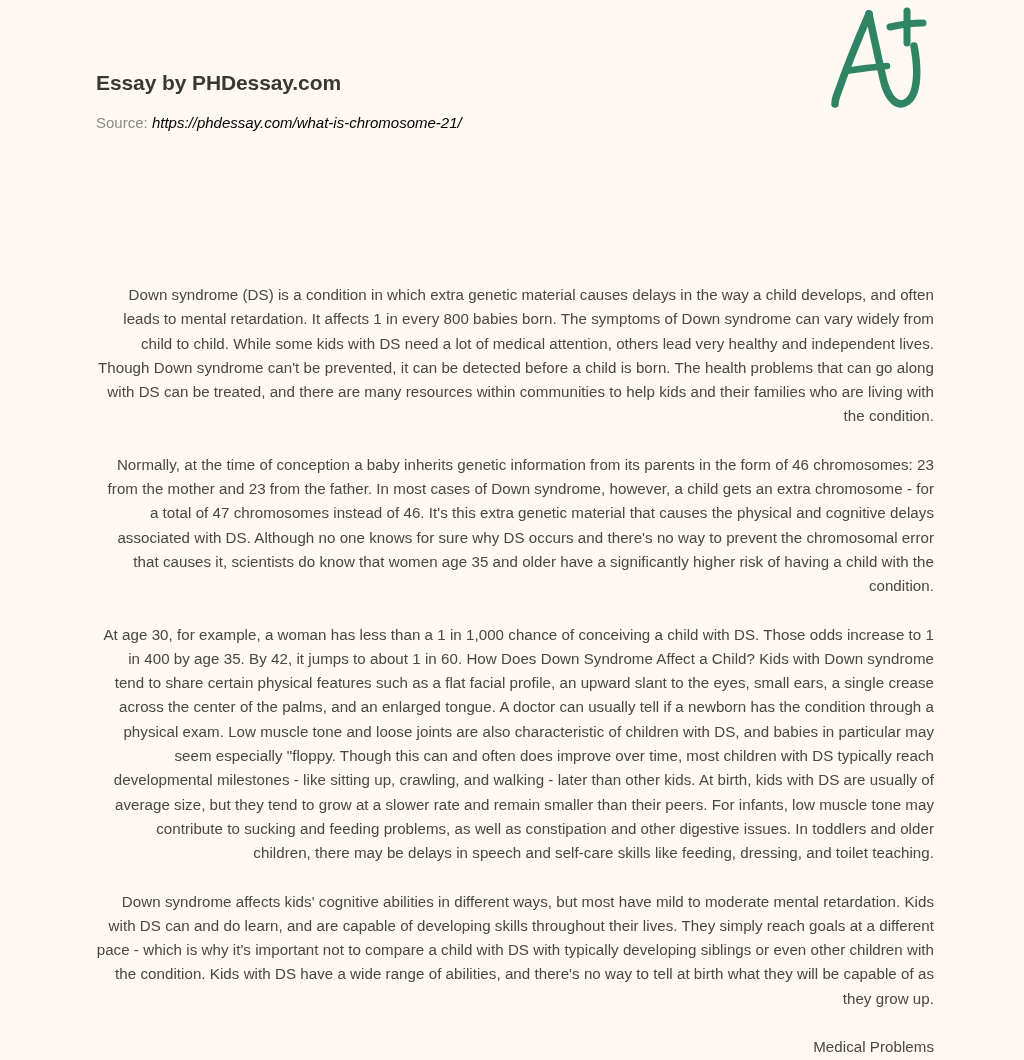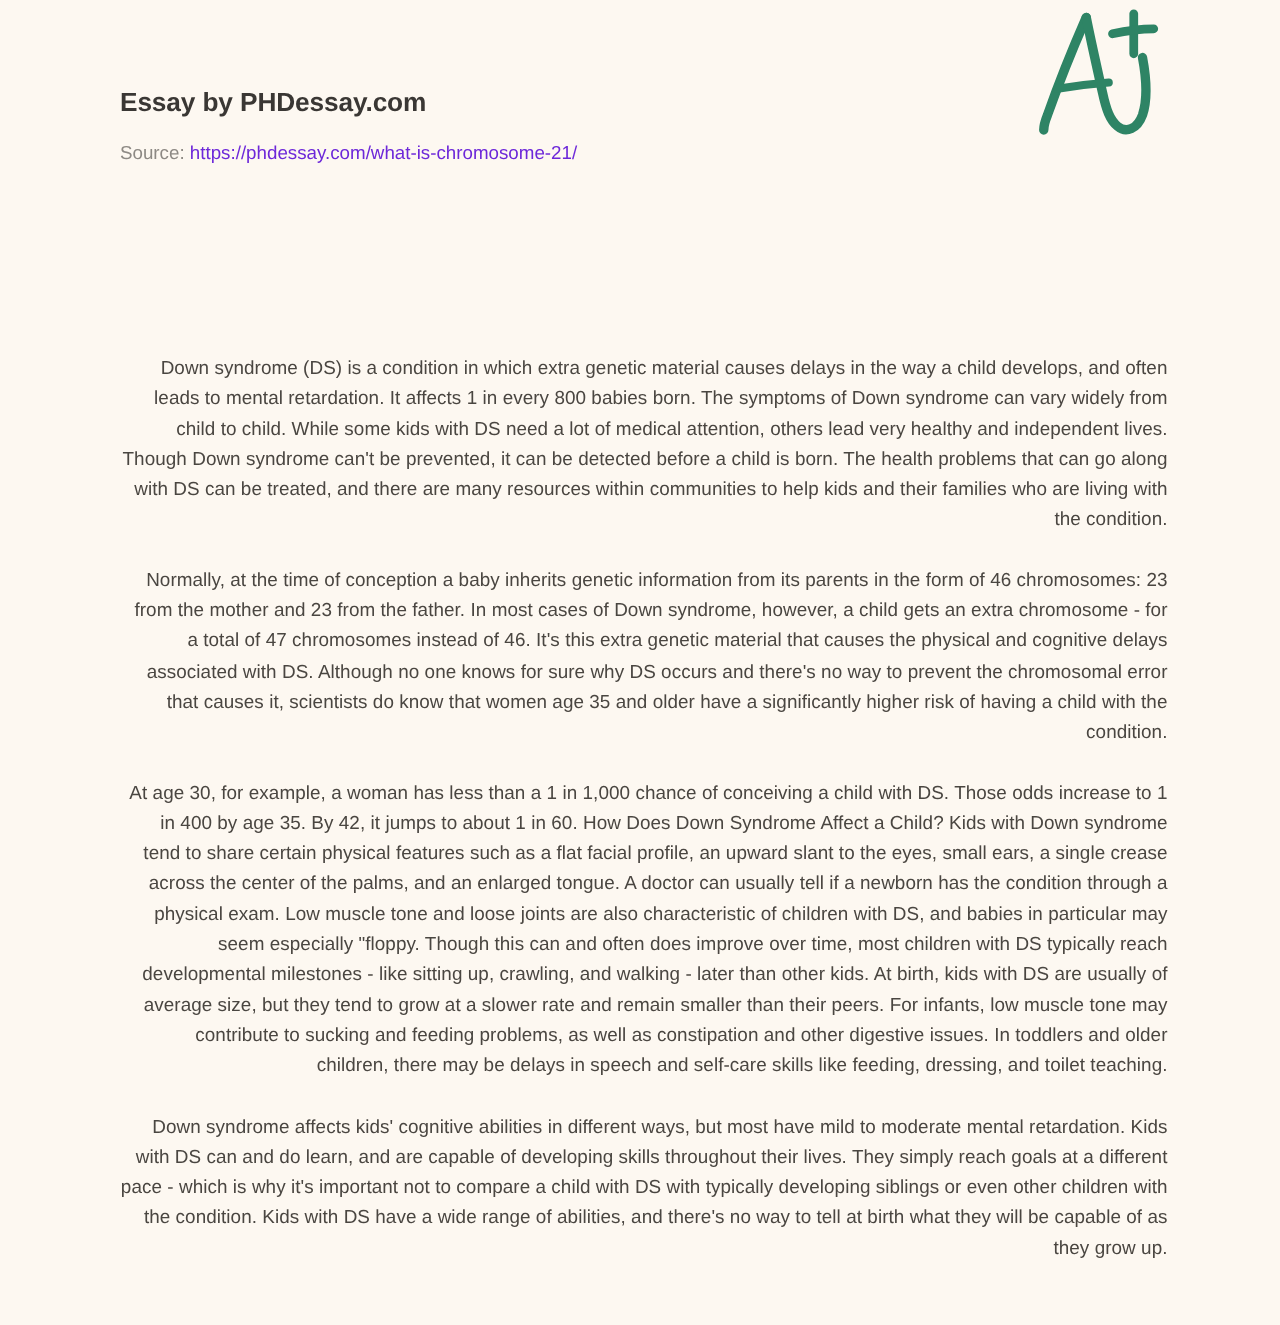--- a/index.html
+++ b/index.html
@@ -51,22 +51,23 @@
     color: #8d8984;
     white-space: nowrap;
   }
 
   .source-label {
     color: #8d8984;
     margin-top: 44px;
   }
 
   .source-url {
-    color: #6d28d9;
+    color: #000000;
     text-decoration: none;
+    font-style: italic;
   }
 
   
   .logo {
     position: absolute;
     right: 96px;
     top: 0px;
     width: 104px;
     height: 112px;
   }
@@ -141,15 +142,16 @@
       </g>
     </svg>
   </div>
 
 
   <div class="body-copy">
     <p>Down syndrome (DS) is a condition in which extra genetic material causes delays in the way a child develops, and often leads to mental retardation. It affects 1 in every 800 babies born. The symptoms of Down syndrome can vary widely from child to child. While some kids with DS need a lot of medical attention, others lead very healthy and independent lives. Though Down syndrome can't be prevented, it can be detected before a child is born. The health problems that can go along with DS can be treated, and there are many resources within communities to help kids and their families who are living with the condition.</p>
     <p>Normally, at the time of conception a baby inherits genetic information from its parents in the form of 46 chromosomes: 23 from the mother and 23 from the father. In most cases of Down syndrome, however, a child gets an extra chromosome - for a total of 47 chromosomes instead of 46. It's this extra genetic material that causes the physical and cognitive delays associated with DS. Although no one knows for sure why DS occurs and there's no way to prevent the chromosomal error that causes it, scientists do know that women age 35 and older have a significantly higher risk of having a child with the condition.</p>
     <p>At age 30, for example, a woman has less than a 1 in 1,000 chance of conceiving a child with DS. Those odds increase to 1 in 400 by age 35. By 42, it jumps to about 1 in 60. How Does Down Syndrome Affect a Child? Kids with Down syndrome tend to share certain physical features such as a flat facial profile, an upward slant to the eyes, small ears, a single crease across the center of the palms, and an enlarged tongue. A doctor can usually tell if a newborn has the condition through a physical exam. Low muscle tone and loose joints are also characteristic of children with DS, and babies in particular may seem especially "floppy. Though this can and often does improve over time, most children with DS typically reach developmental milestones - like sitting up, crawling, and walking - later than other kids. At birth, kids with DS are usually of average size, but they tend to grow at a slower rate and remain smaller than their peers. For infants, low muscle tone may contribute to sucking and feeding problems, as well as constipation and other digestive issues. In toddlers and older children, there may be delays in speech and self-care skills like feeding, dressing, and toilet teaching.</p>
     <p>Down syndrome affects kids' cognitive abilities in different ways, but most have mild to moderate mental retardation. Kids with DS can and do learn, and are capable of developing skills throughout their lives. They simply reach goals at a different pace - which is why it's important not to compare a child with DS with typically developing siblings or even other children with the condition. Kids with DS have a wide range of abilities, and there's no way to tell at birth what they will be capable of as they grow up.</p>
+    <p>Medical Problems</p>
   </div>
 
 </div>
 
 </body></html>

